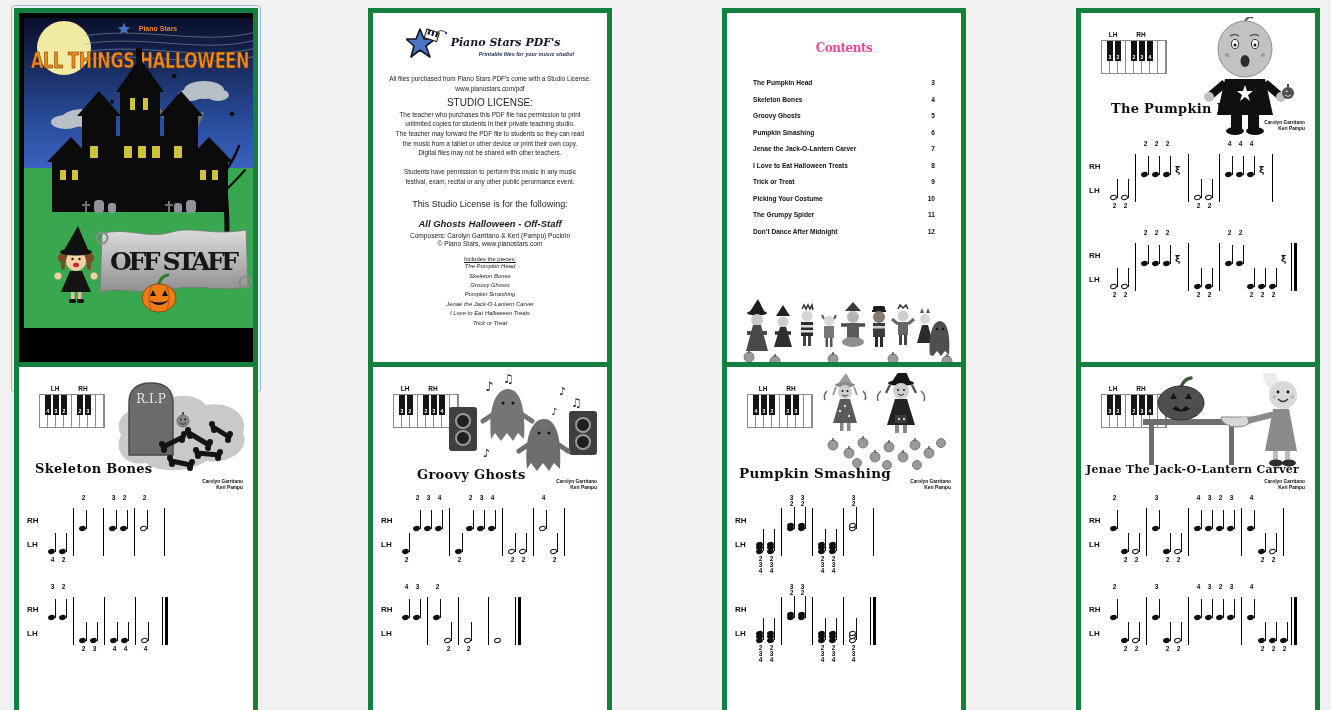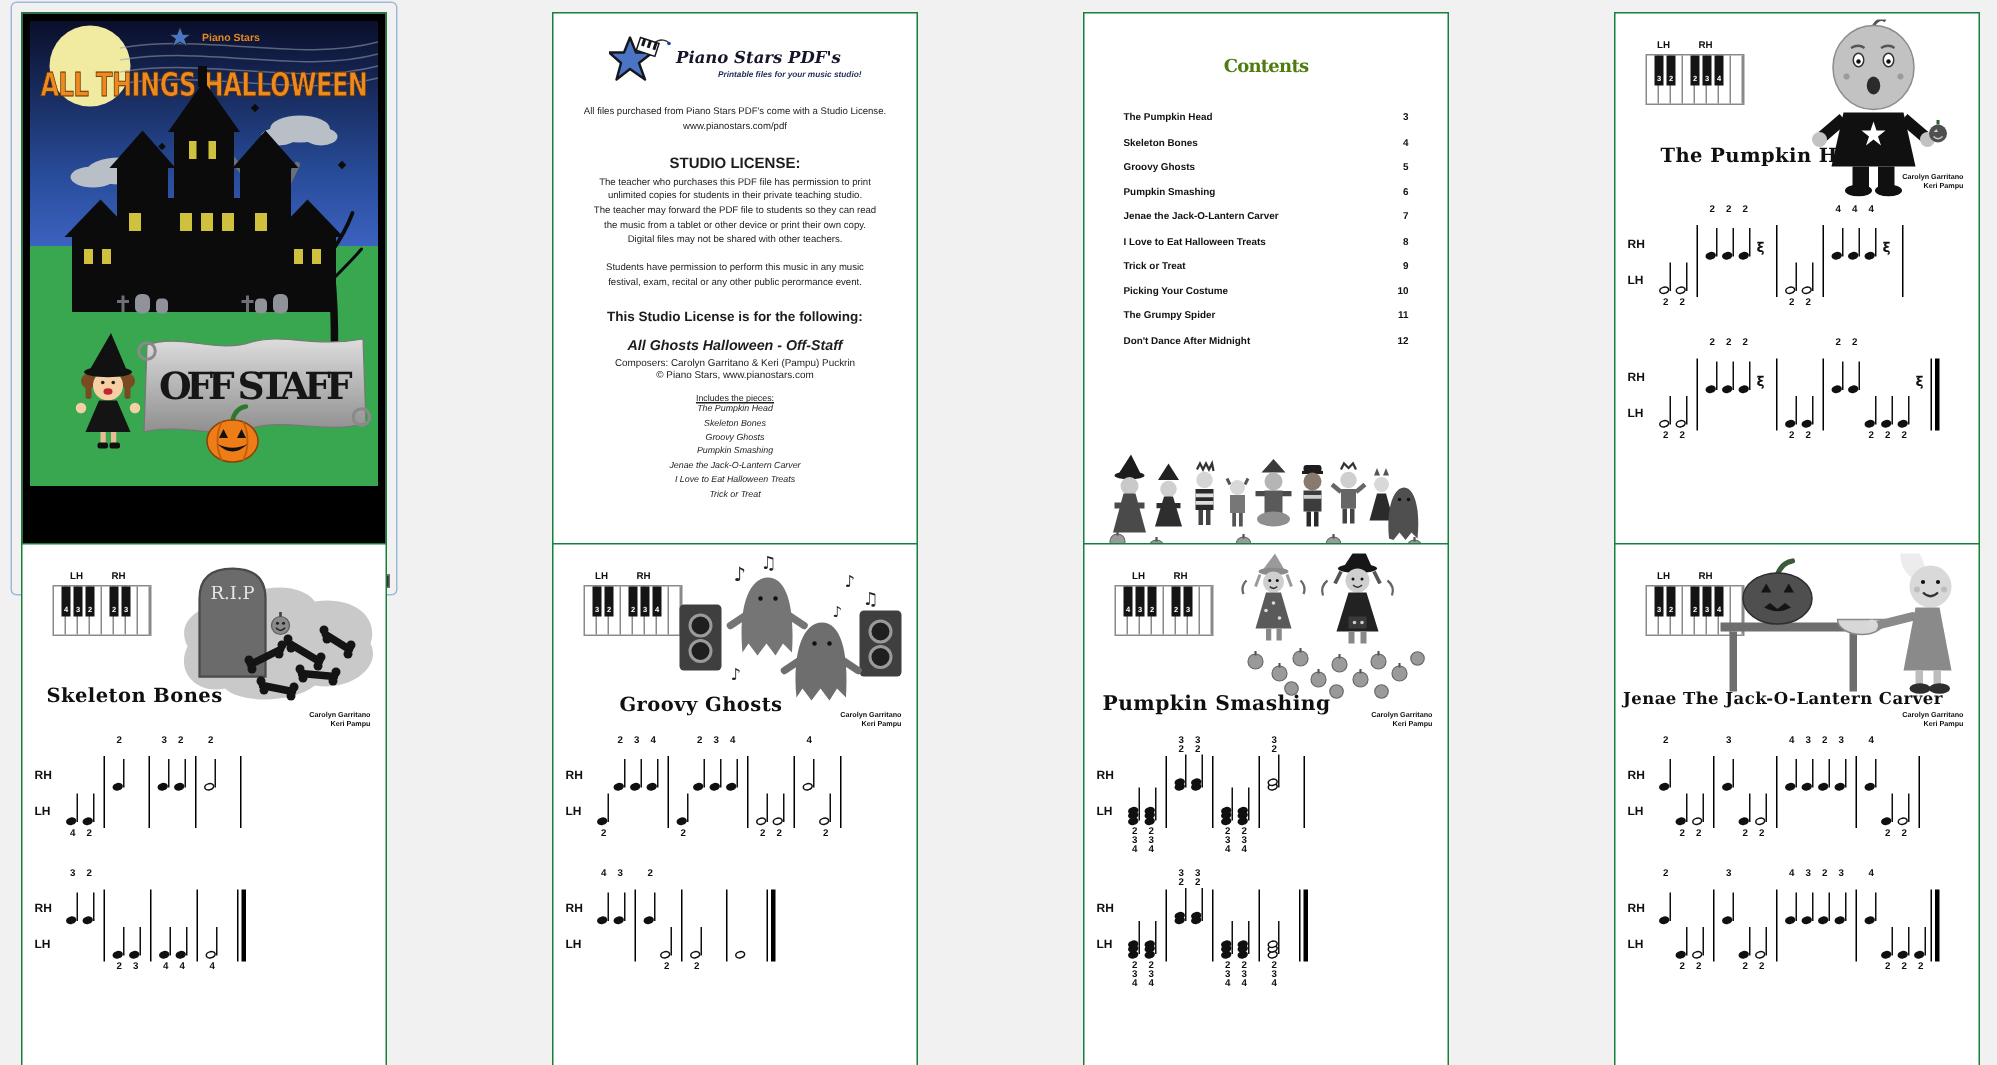--- a/index.html
+++ b/index.html
@@ -1,49 +1,49 @@
 <!DOCTYPE html>
 <html><head>
 <meta charset="utf-8">
 <style>
   html,body{margin:0;padding:0;}
   body{width:1331px;height:710px;overflow:hidden;background:#f1f1f2;font-family:"Liberation Sans",sans-serif;}
   .board{position:absolute;inset:0;display:grid;grid-template-columns:repeat(4,244px);grid-auto-rows:344px;column-gap:110px;row-gap:10px;padding:8px 0 0 14px;}
   .cell{width:244px;}
-  .thumb{position:relative;width:244px;height:382px;background:#fff;border:1px solid #15803d;box-sizing:border-box;}
+  .thumb{position:relative;width:244px;height:382px;background:#fff;border:5px solid #15803d;box-sizing:border-box;}
   .thumb.selected::after{content:"";position:absolute;inset:-8px;border:1.5px solid #9db9d8;border-radius:4px;pointer-events:none;}
   .sel-handle{position:absolute;right:-3px;bottom:-3px;width:9px;height:9px;background:#2f2f2f;border:1px solid #6e6e6e;box-sizing:border-box;}
   .caption{margin-top:9px;text-align:center;font-size:13px;color:#2b2b2b;}
   .page{position:relative;width:100%;height:100%;overflow:hidden;box-sizing:border-box;}
 
   
   .cover{background:#000;padding:5px;}
   .cover svg{display:block;}
   .cover-title-text{font-family:"DejaVu Sans",sans-serif;font-weight:bold;text-transform:uppercase;letter-spacing:-0.5px;}
   .banner-text{font-family:"DejaVu Serif",serif;font-weight:bold;}
 
   
   .lic{text-align:center;color:#1c1c1c;padding-top:10px;}
   .logo{display:flex;align-items:center;justify-content:center;gap:3px;height:46px;}
   .logo-text{text-align:left;}
   .logo-title{font:italic bold 11px "DejaVu Serif",serif;color:#15152a;}
   .logo-tag{font:italic bold 5.5px "Liberation Sans",sans-serif;color:#1d2a55;margin-left:28px;margin-top:2px;}
   .lic-intro{font-size:6.4px;line-height:1.55;white-space:pre-line;margin-top:5px;}
-  .lic-head{font-weight:bold;font-size:10px;margin-top:14px;}
+  .lic-head{font-weight:normal;font-size:10px;margin-top:3px;}
   .lic-body{font-size:6.4px;line-height:1.5;white-space:pre-line;margin-top:2px;}
   .lic-body2{font-size:6.4px;line-height:1.5;white-space:pre-line;margin-top:9px;}
-  .lic-follow{font-weight:bold;font-size:9px;margin-top:13px;}
+  .lic-follow{font-weight:normal;font-size:9px;margin-top:13px;}
   .lic-product{font:italic bold 9.5px "Liberation Sans",sans-serif;margin-top:9px;}
   .lic-comp{font-size:6.6px;margin-top:3px;}
   .lic-copy{font-size:6.6px;margin-top:1px;}
   .lic-inc-head{font-size:5.9px;text-decoration:underline;margin-top:9px;}
   .lic-includes div{font:italic 5.9px "Liberation Sans",sans-serif;line-height:1.6;}
 
   
-  .toc-head{text-align:center;font:bold 12px "DejaVu Serif",serif;letter-spacing:-0.5px;margin-top:28px;color:#4d7c0f;}
+  .toc-head{text-align:center;font:bold 12px "DejaVu Serif",serif;letter-spacing:-0.5px;margin-top:28px;color:#ec4899;}
   .toc-list{margin:24px 26px 0 26px;}
   .toc-row{display:flex;justify-content:space-between;font-weight:bold;font-size:6.6px;color:#111;margin-bottom:9.5px;}
   .kids{position:absolute;left:14px;bottom:16px;}
 
   
   .mp{font-family:"Liberation Sans",sans-serif;color:#101010;}
   .kbd{position:absolute;top:18px;left:20px;width:66px;}
   .klabels{position:relative;height:9px;font-weight:bold;font-size:6.5px;}
   .kl{position:absolute;top:0;transform:translateX(-50%);}
   .keys{position:relative;width:64px;height:32px;border:1px solid #8a8a8a;background:#fff;display:flex;box-sizing:content-box;}

